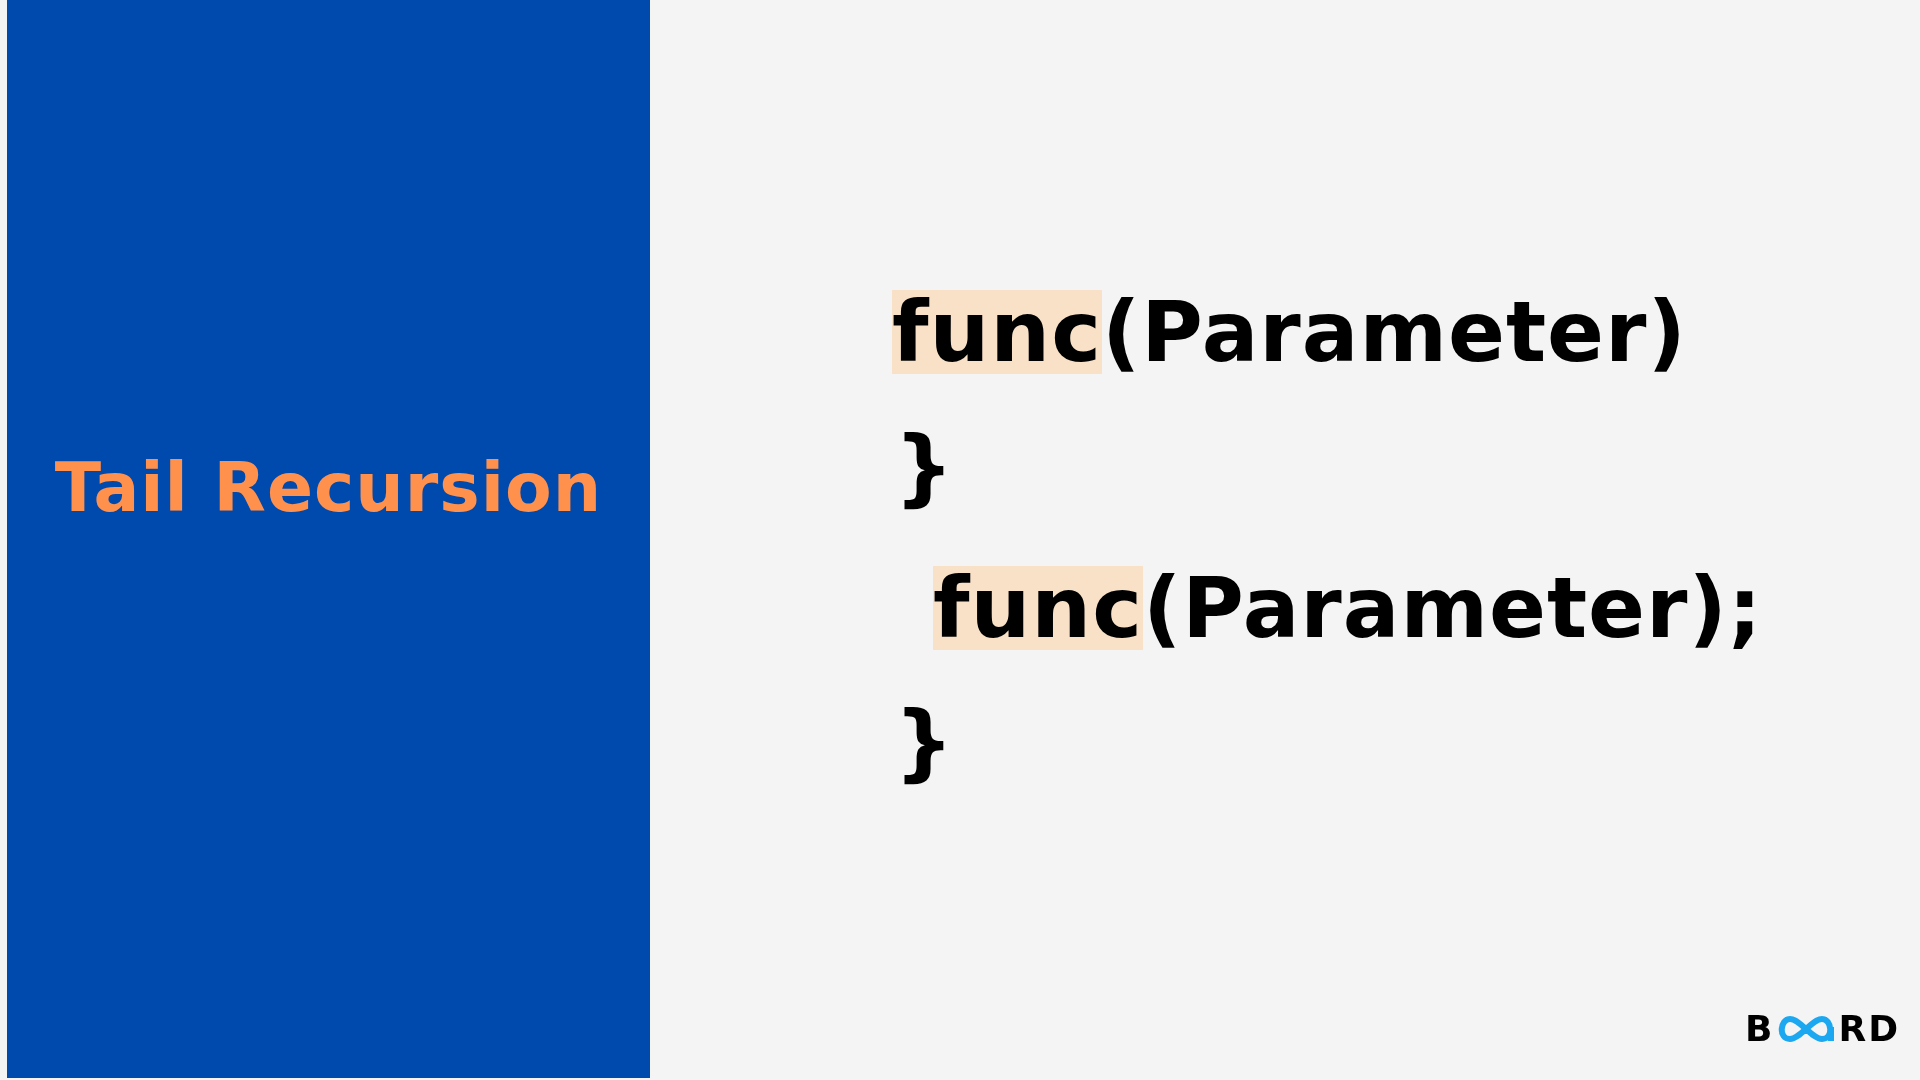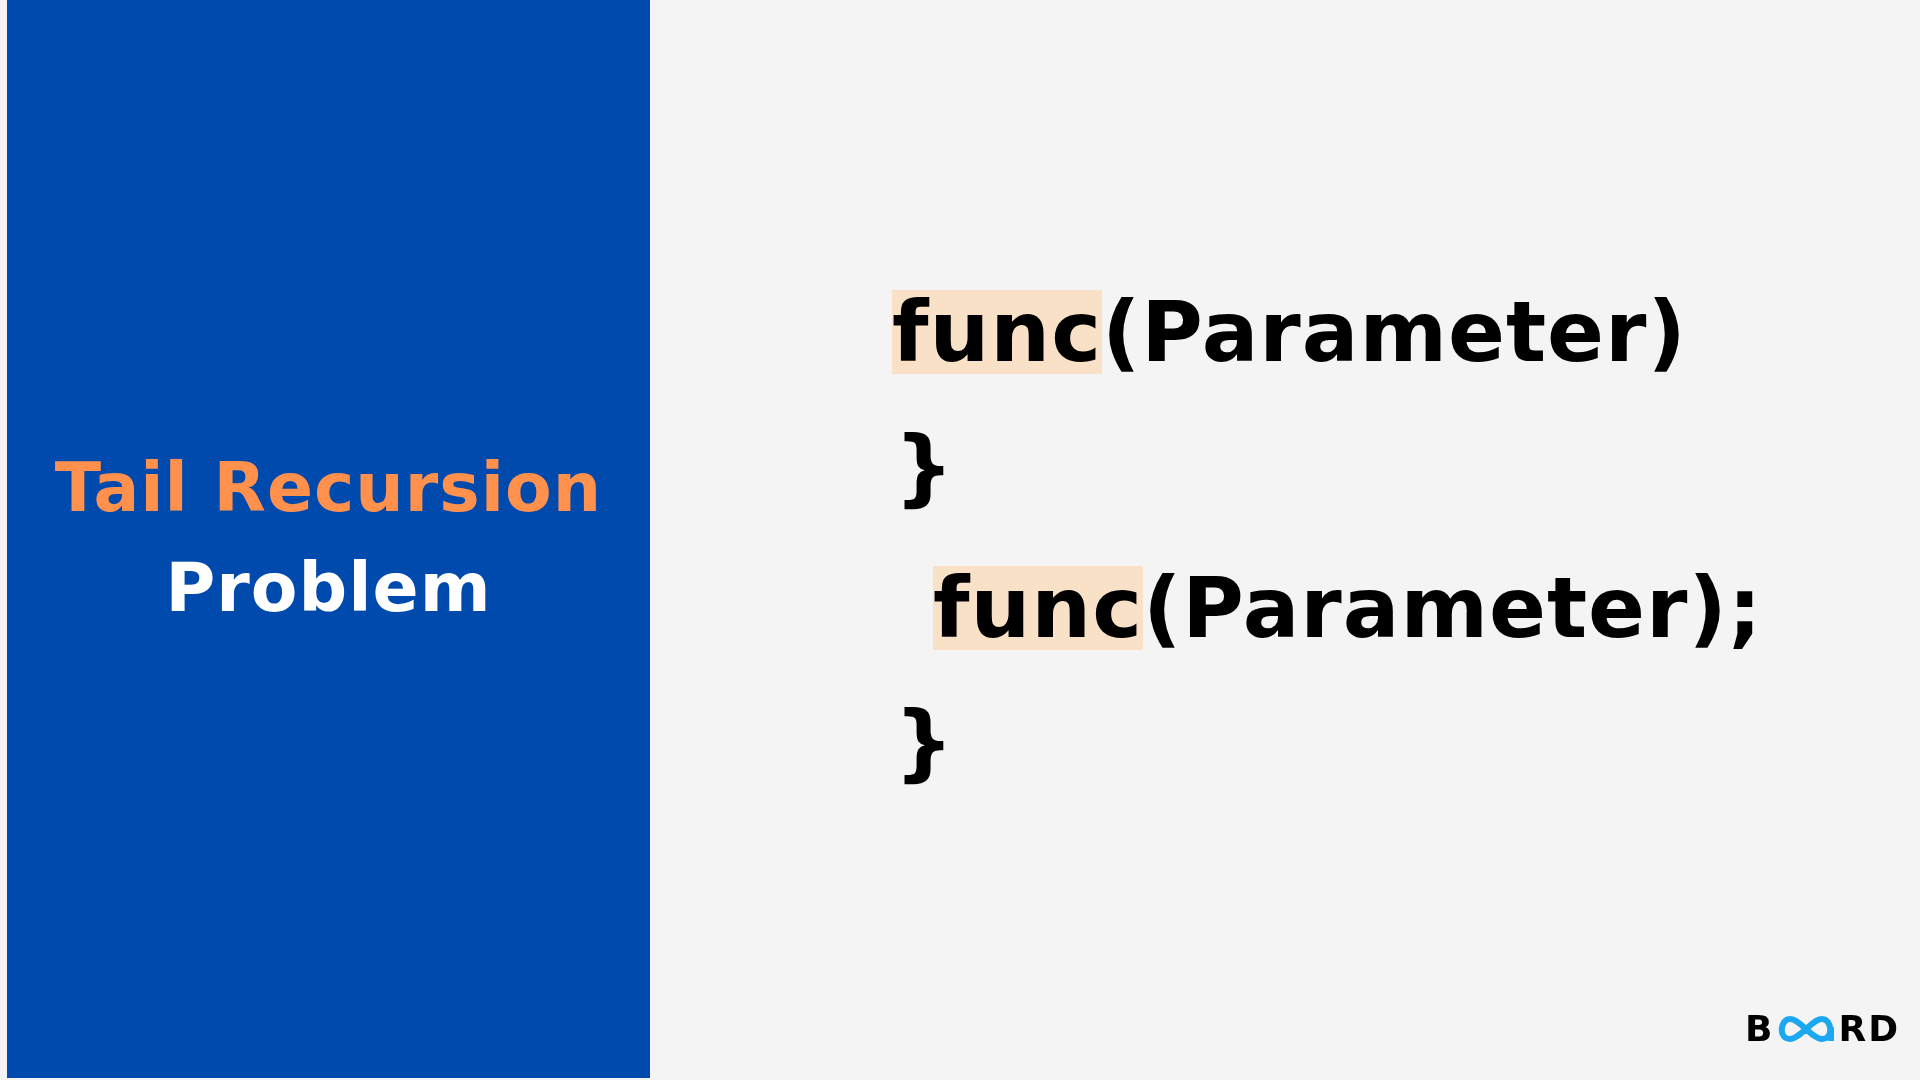--- a/index.html
+++ b/index.html
@@ -15,21 +15,20 @@
   .line3 { left:933px; top:566px; }
   .line4 { left:894px; top:700px; }
   .logo { position:absolute; left:1745px; top:1008px; font-family:"DejaVu Sans", sans-serif; font-weight:bold; font-size:36px; letter-spacing:2px; color:#000; display:flex; align-items:center; }
   .logo .inf { color:#1CA8F0; display:inline-block; width:64px; height:36px; }
 </style>
 </head>
 <body>
 
 <div class="left-panel">
   <div class="title title-main">Tail Recursion</div>
-  <div class="title title-sub">Problem</div>
 </div>
 
 <div class="code-line line1"><span class="hl">func</span><span>(Parameter)</span></div>
 <div class="code-line line2">}</div>
 <div class="code-line line3"><span class="hl">func</span><span>(Parameter);</span></div>
 <div class="code-line line4">}</div>
 
 <div class="logo">
   <span>B</span>
   <span class="inf">

